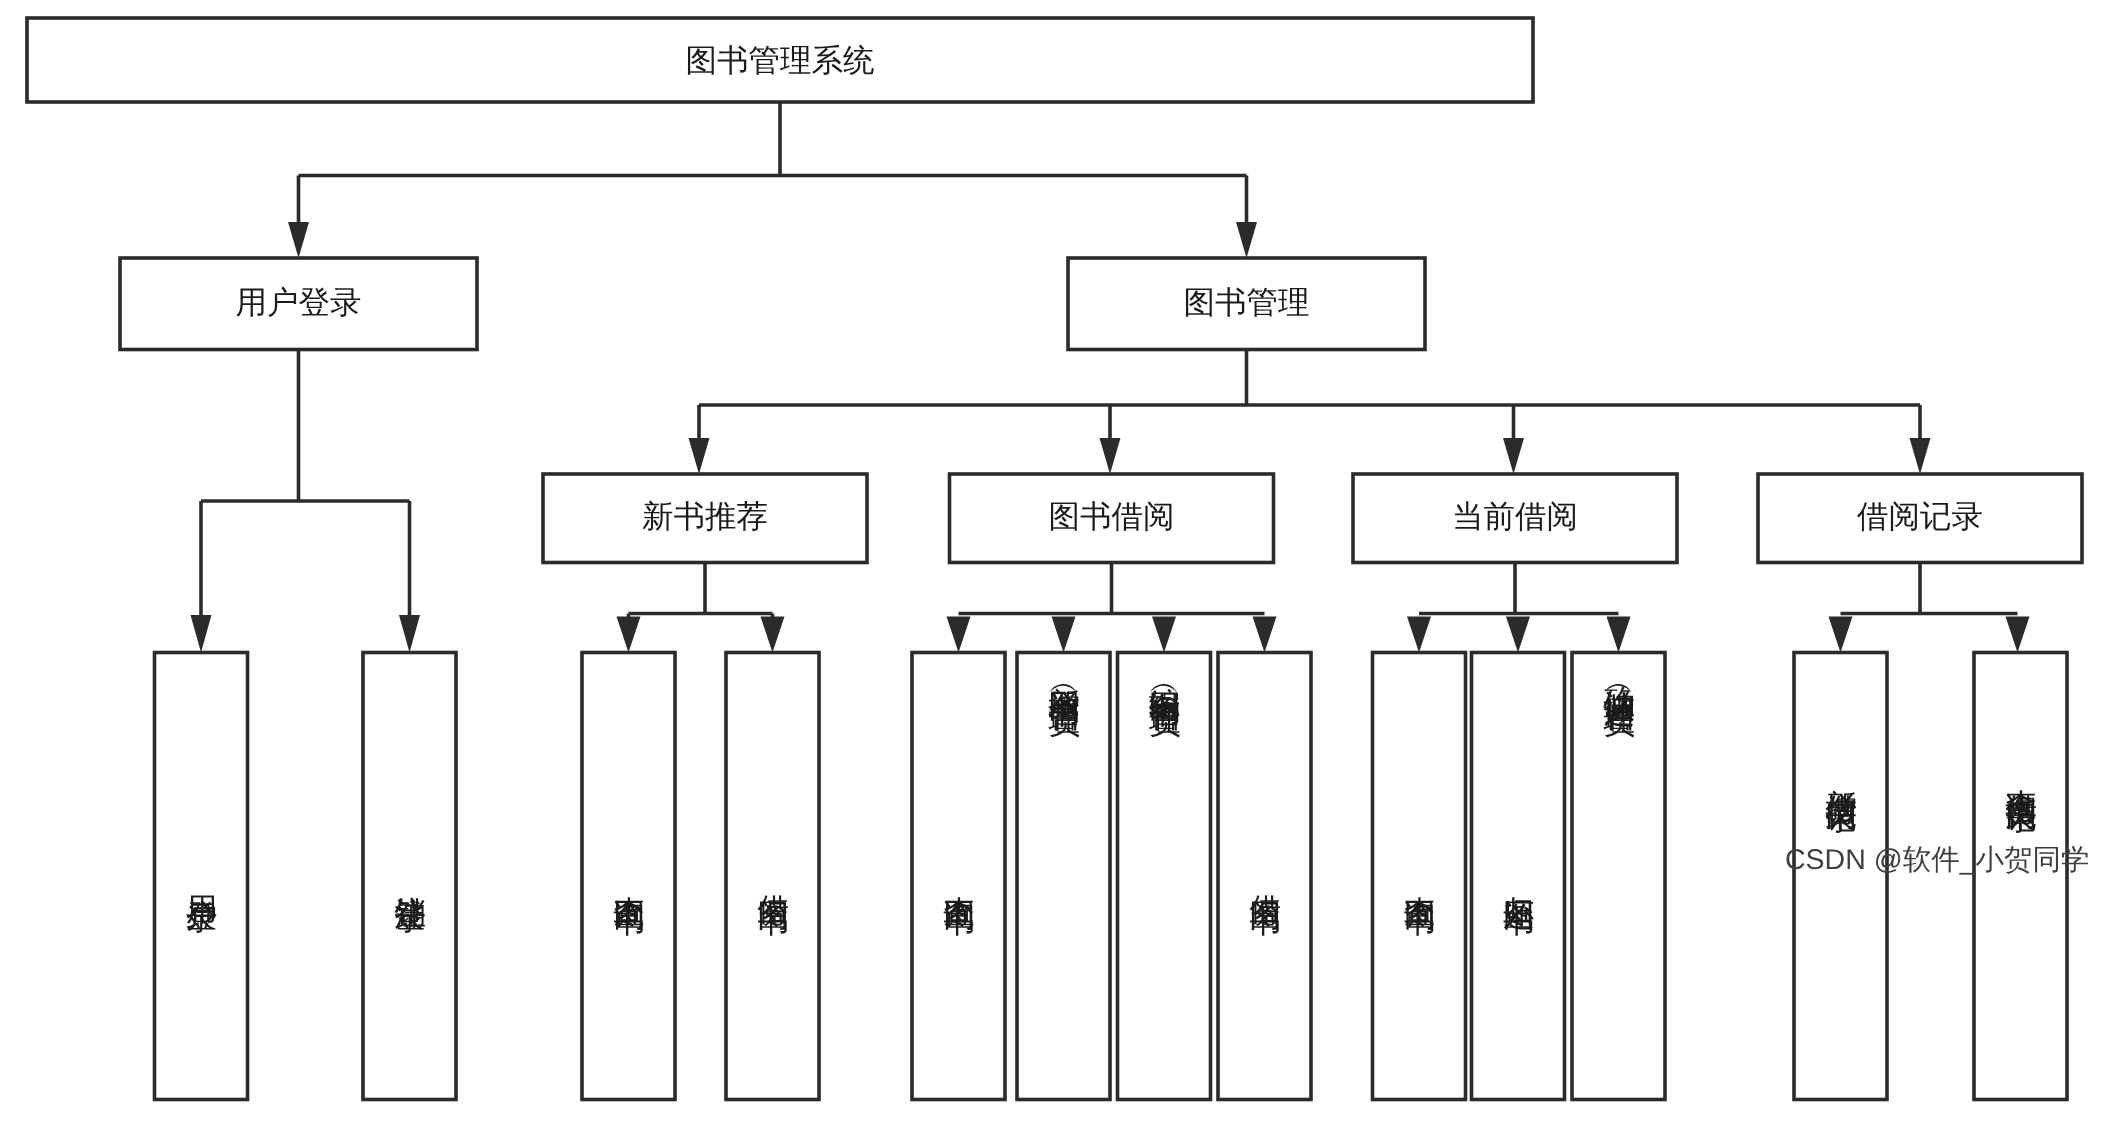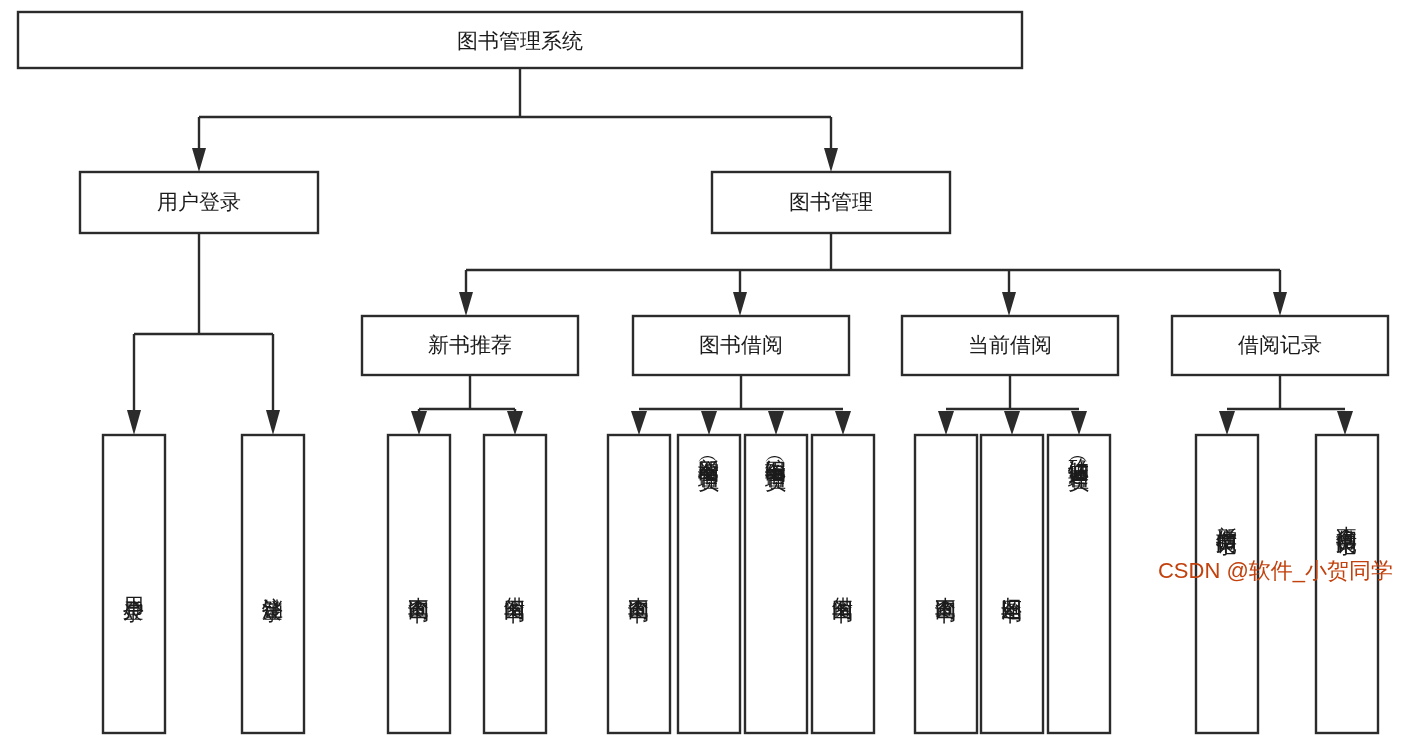--- a/index.html
+++ b/index.html
@@ -55,22 +55,22 @@
     writing-mode: vertical-rl;
     text-orientation: upright;
     text-anchor: middle;
     letter-spacing: 2px;
   }
   .watermark-text {
     position: absolute;
     right: 12px;
     bottom: 6px;
     font-family: "Liberation Sans", "DejaVu Sans", sans-serif;
-    font-size: 22px;
-    color: #c2410c;
+    font-size: 19px;
+    color: #404040;
     white-space: nowrap;
     pointer-events: none;
     user-select: none;
   }
 </style>
 </head>
 <body>
 
 <div id="diagram-root">
 

